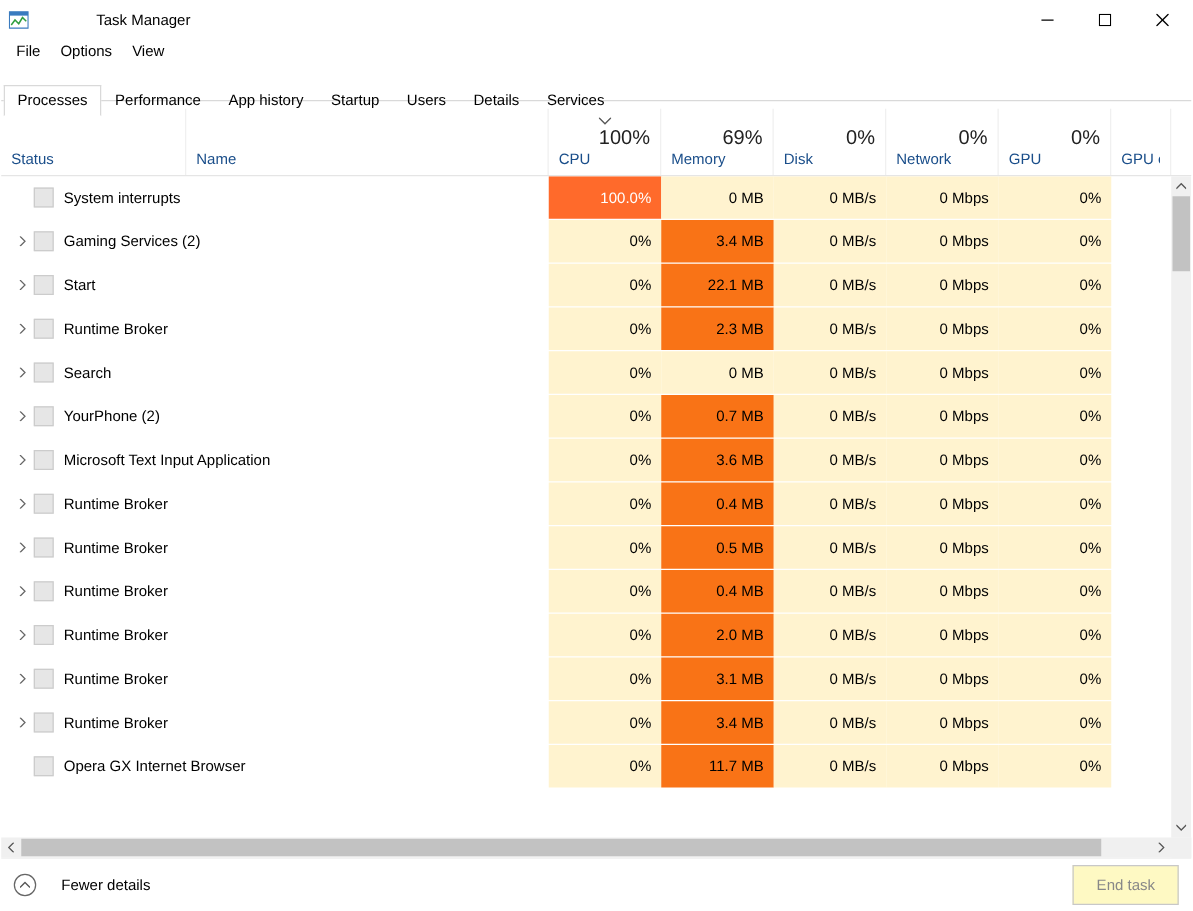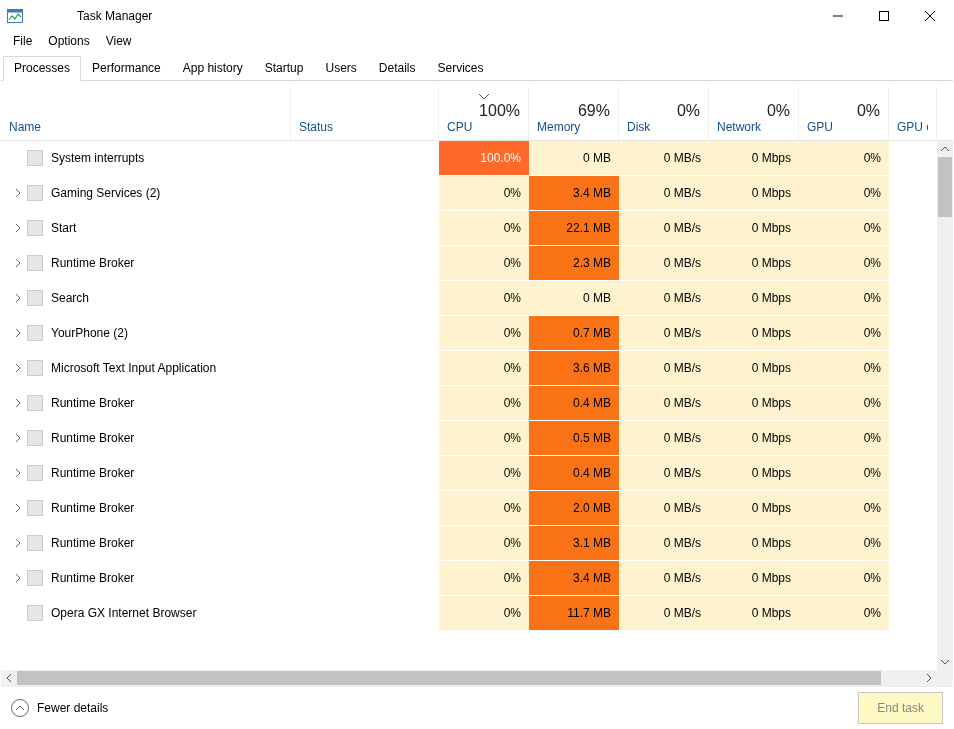--- a/index.html
+++ b/index.html
@@ -13,21 +13,21 @@
   .titlebar .title-text { font-size:12px; }
   .win-controls { margin-left:auto; display:flex; }
   .win-btn { width:46px; height:30px; display:flex; align-items:center; justify-content:center; }
 
   
   .menubar { height:20px; display:flex; align-items:center; padding:0 4px; }
   .menu-item { padding:2px 8px; font-size:12px; }
 
   
   .tabs { display:flex; border-bottom:1px solid #d9d9d9; padding-left:2px; margin-top:4px; }
-  .tab { padding:4px 10px 5px 10px; font-size:12px; border:1px solid transparent; position:relative; top:1px; }
+  .tab { padding:4px 10px 5px 10px; font-size:12px; border:1px solid transparent; position:relative; top:13px; }
   .tab.active { border:1px solid #d9d9d9; border-bottom:1px solid #fff; background:#fff; }
 
   
   .grid-area { flex:1; display:flex; flex-direction:column; min-height:0; margin-top:6px; }
   .grid-header { display:flex; border-bottom:1px solid #e5e5e5; height:54px; padding-right:16px; }
   .hcell { border-right:1px solid #f0f0f0; display:flex; flex-direction:column; justify-content:flex-end; padding:4px 8px 6px 8px; font-size:12px; color:#1a4e8a; }
   .hcell .metric { text-align:right; font-size:16px; color:#222; }
   .hcell .label  { text-align:left; }
   .hcell.name   { flex:0 0 290px; justify-content:flex-end; }
   .hcell.name .label { text-align:left; }
@@ -72,21 +72,21 @@
   .vscroll .thumb { position:absolute; left:1px; right:1px; background:#c2c2c2; }
 
   .hscroll { height:16px; background:#f0f0f0; display:flex; }
   .hscroll .arrow { width:16px; display:flex; align-items:center; justify-content:center; color:#666; }
   .hscroll .track { flex:1; position:relative; }
   .hscroll .thumb { position:absolute; top:1px; bottom:1px; background:#c2c2c2; }
   .hscroll .corner{ width:16px; background:#f0f0f0; }
 
   
   .footer { height:42px; border-top:1px solid #eee; display:flex; align-items:center; padding:0 10px; }
-  .fewer { display:flex; align-items:center; gap:8px; font-size:12px; }
+  .fewer { display:flex; align-items:center; gap:20px; font-size:12px; }
   .fewer-circle { width:18px; height:18px; border:1px solid #666; border-radius:50%; display:flex; align-items:center; justify-content:center; }
   .btn { margin-left:auto; padding:8px 18px; background:#fef9c3; border:1px solid #c8c8c8; color:#888; font-size:12px; }
 </style>
 </head>
 <body>
 
 <div class="window">
 
   <div class="titlebar">
     <div class="title">
@@ -131,25 +131,25 @@
     <div class="tab">App history</div>
     <div class="tab">Startup</div>
     <div class="tab">Users</div>
     <div class="tab">Details</div>
     <div class="tab">Services</div>
   </div>
 
   <div class="grid-area">
 
     <div class="grid-header">
+      <div class="hcell status">
+        <span class="label">Status</span>
+      </div>
       <div class="hcell name">
         <span class="label">Name</span>
-      </div>
-      <div class="hcell status">
-        <span class="label">Status</span>
       </div>
       <div class="hcell cpu">
         <span class="sort-chevron">
           <svg width="10" height="6">
               <polyline points="0,0 5,5 10,0" fill="none" stroke="#555"></polyline>
             </svg>
         </span>
         <span class="metric">100%</span>
         <span class="label">CPU</span>
       </div>

